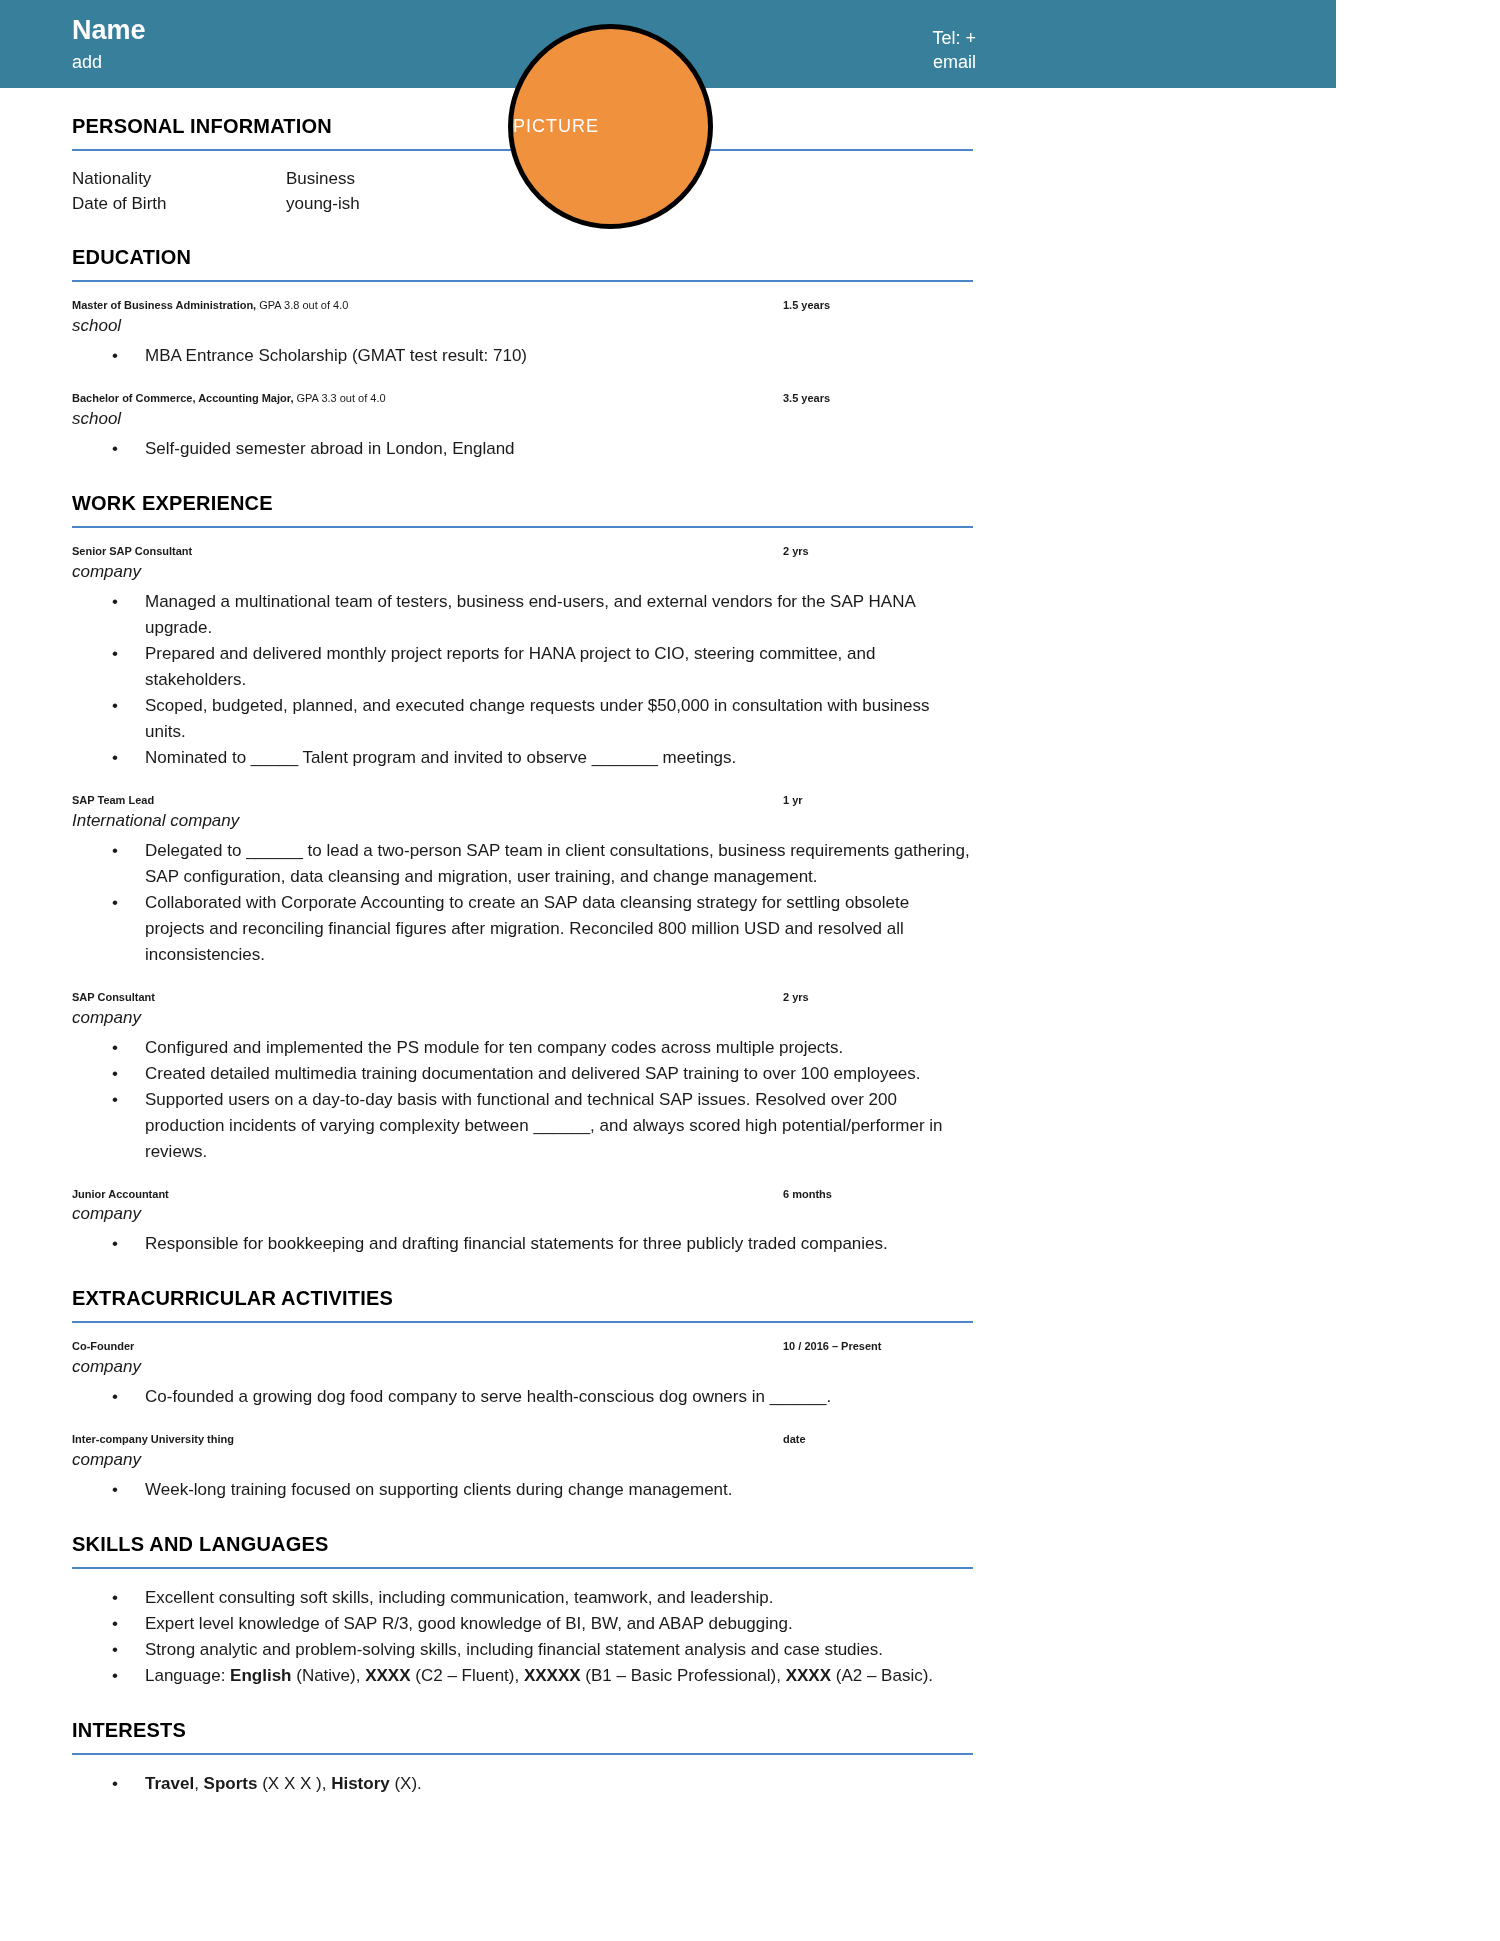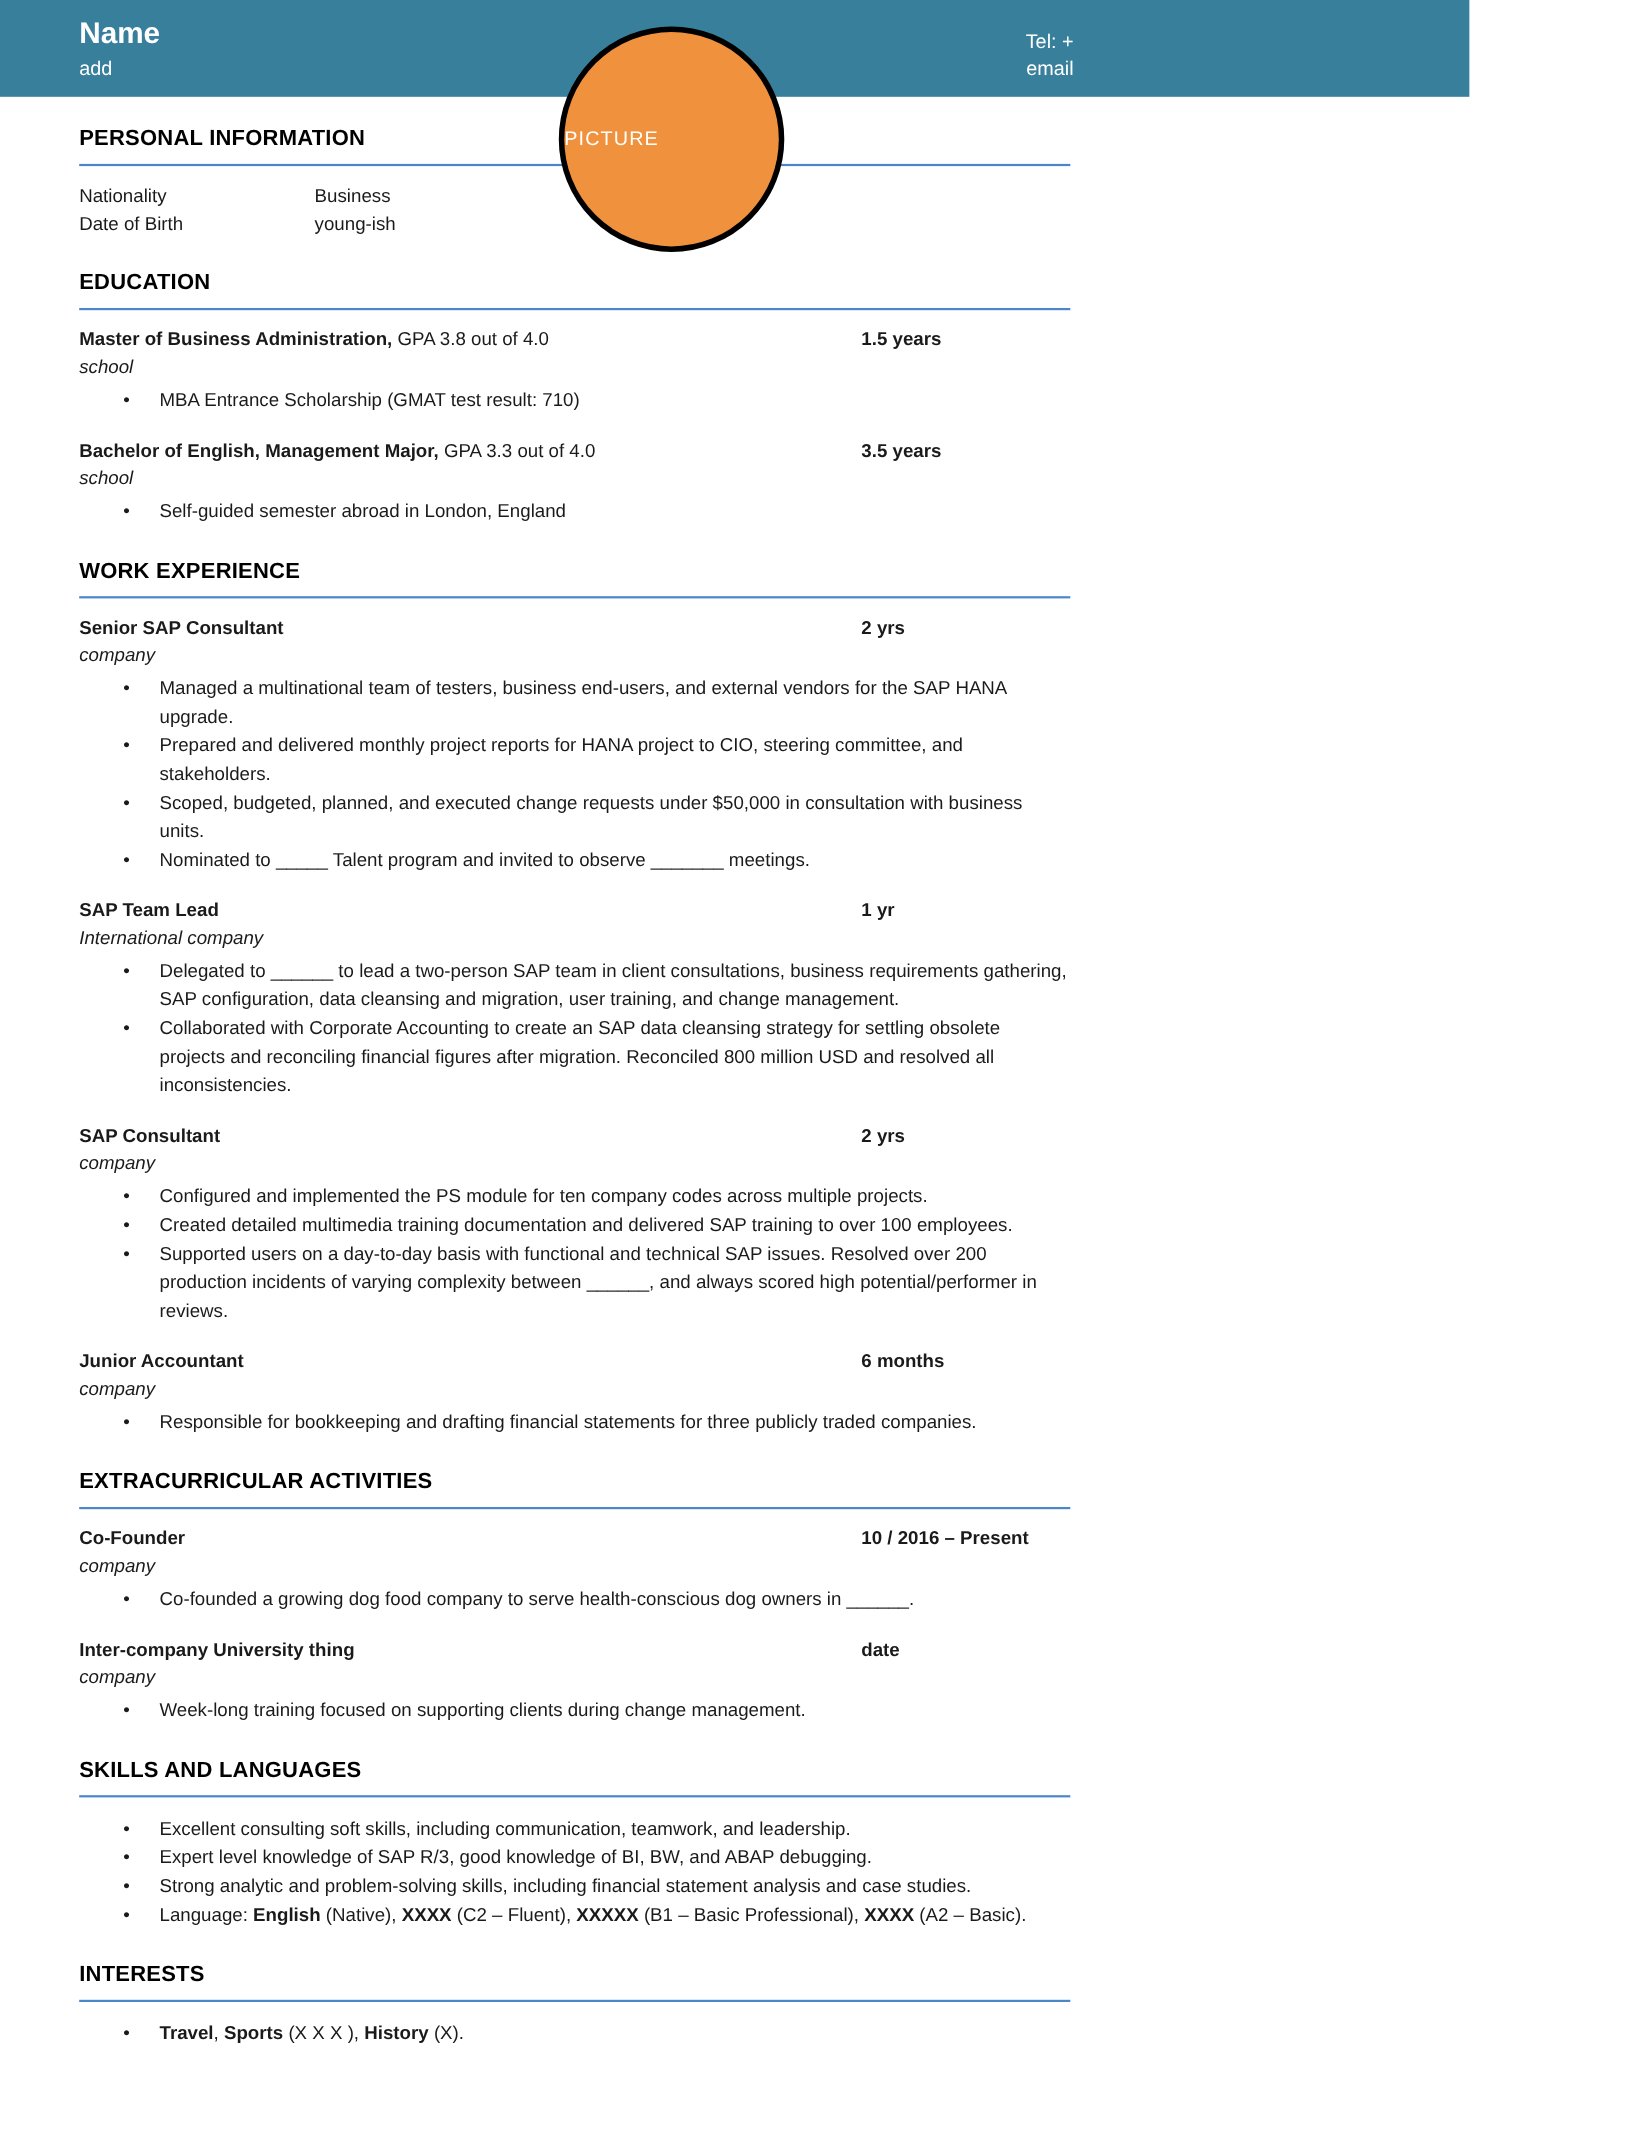--- a/index.html
+++ b/index.html
@@ -44,21 +44,21 @@
     border-bottom: 2px solid var(--rule-blue, #4A86C8);
     letter-spacing: 0.2px;
   }
   .content > section:first-child h2.sec { margin-top: 13px; }
 
   .kv-row { display: flex; font-size: 17px; line-height: 1.45; }
   .kv-label { width: 214px; flex: 0 0 214px; }
 
   .entry { margin-top: 22px; }
   .entry:first-of-type { margin-top: 0; }
-  .entry-head { display: flex; align-items: flex-start; font-size: 17px; line-height: 1.35; }
+  .entry-head { display: flex; align-items: flex-start; font-size: 11px; line-height: 1.35; }
   .entry-title b { font-weight: bold; }
   .entry-duration { margin-left: auto; width: 190px; flex: 0 0 190px; font-weight: bold; text-align: left; }
   .entry-subtitle { font-style: italic; font-size: 17px; margin-top: 3px; }
 
   ul.bullets { margin: 7px 0 0 0; padding: 0; list-style: none; }
   ul.bullets li {
     position: relative; padding-left: 73px;
     font-size: 17px; line-height: 26px;
   }
   ul.bullets li::before {
@@ -109,21 +109,21 @@
           <span class="entry-duration">1.5 years</span>
         </div>
         <div class="entry-subtitle">school</div>
         <ul class="bullets">
           <li>MBA Entrance Scholarship (GMAT test result: 710)</li>
         </ul>
       </article>
 
       <article class="entry">
         <div class="entry-head">
-          <span class="entry-title"><b>Bachelor of English, Management Major,</b><span> GPA 3.3 out of 4.0</span></span>
+          <span class="entry-title"><b>Bachelor of Commerce, Accounting Major,</b><span> GPA 3.3 out of 4.0</span></span>
           <span class="entry-duration">3.5 years</span>
         </div>
         <div class="entry-subtitle">school</div>
         <ul class="bullets">
           <li>Self-guided semester abroad in London, England</li>
         </ul>
       </article>
     </section>
 
     <section>

